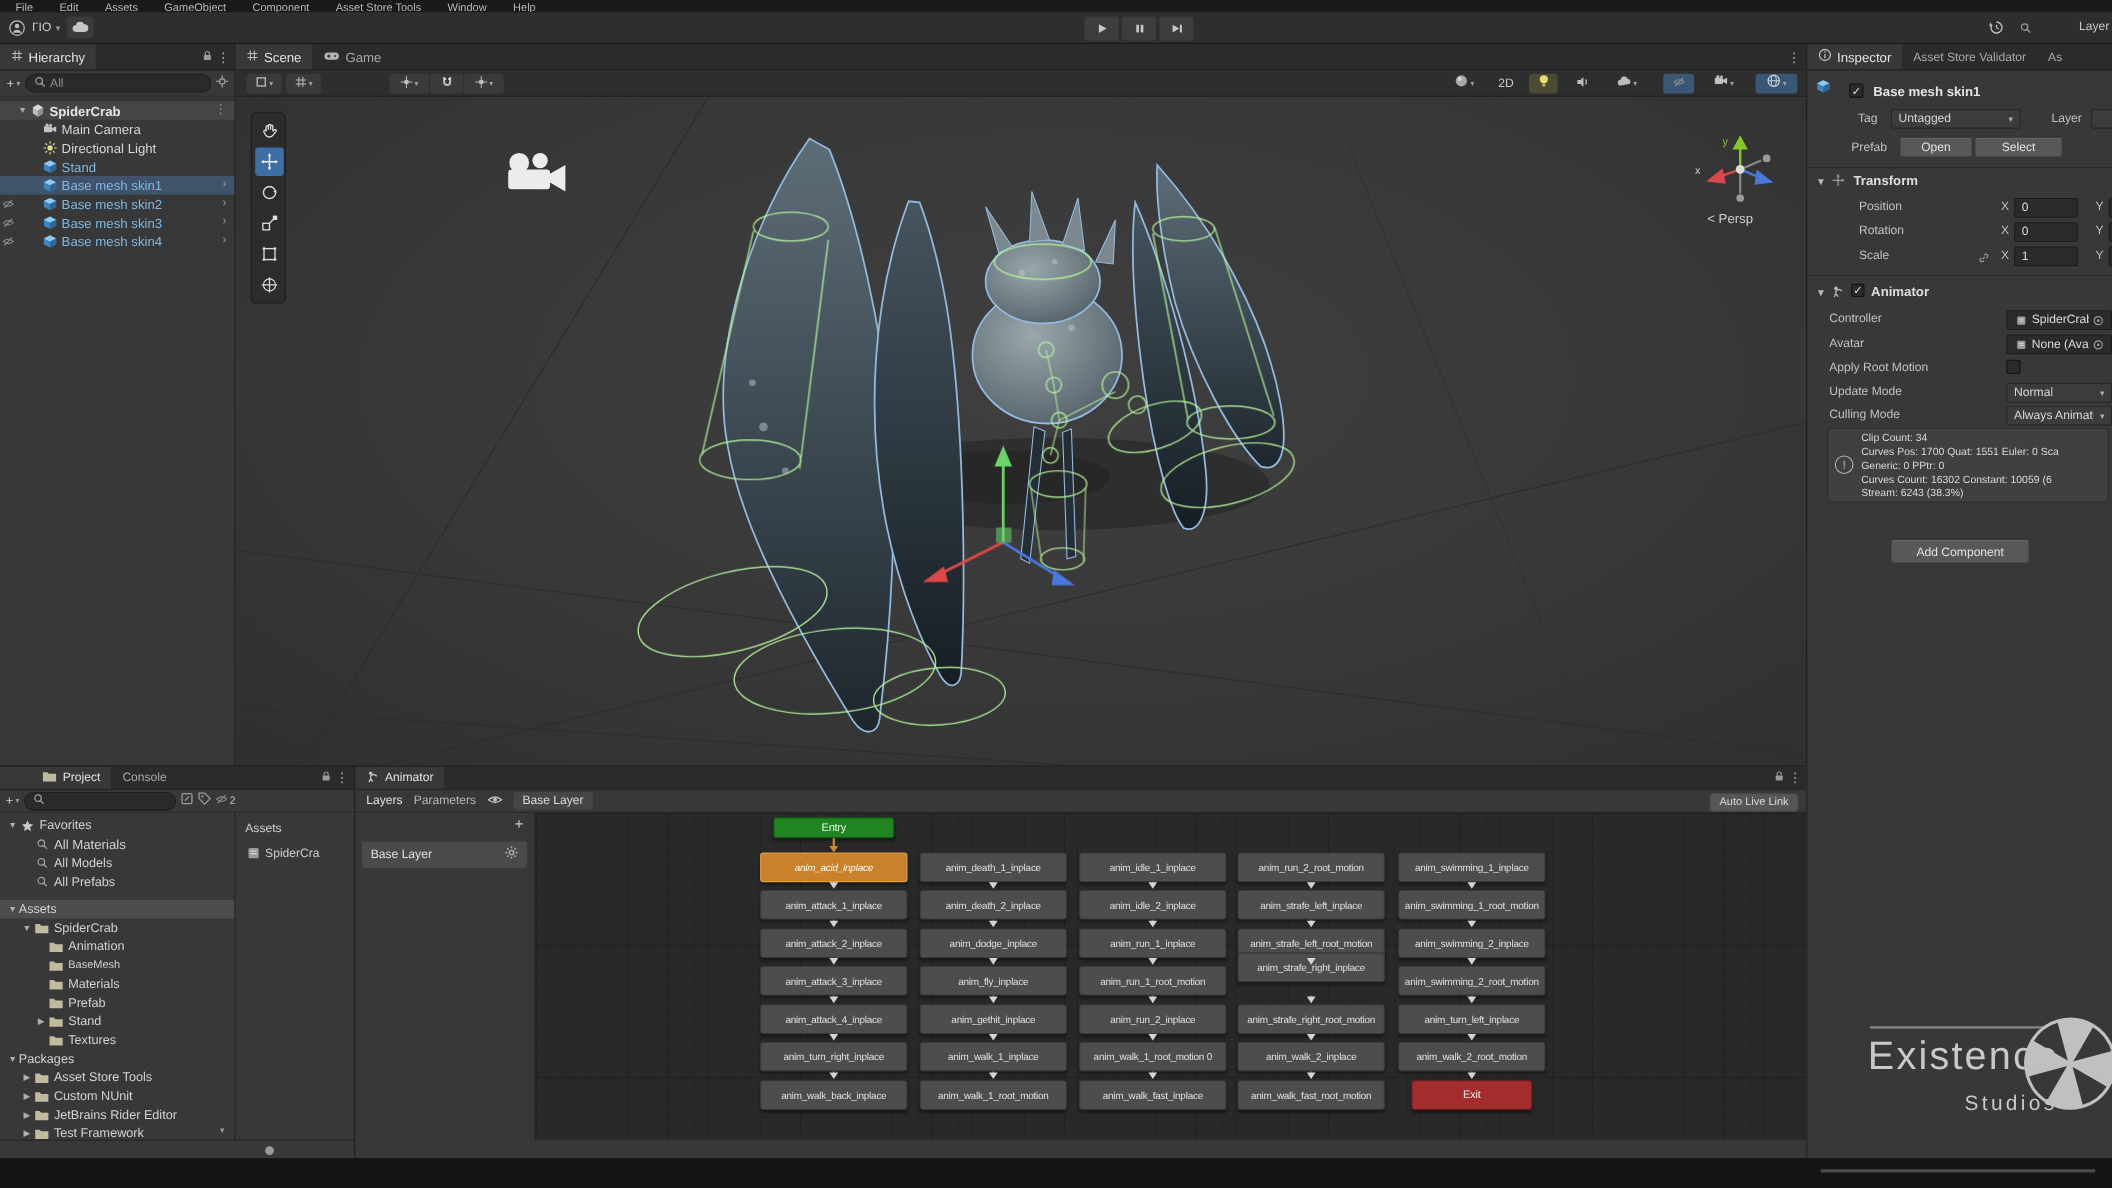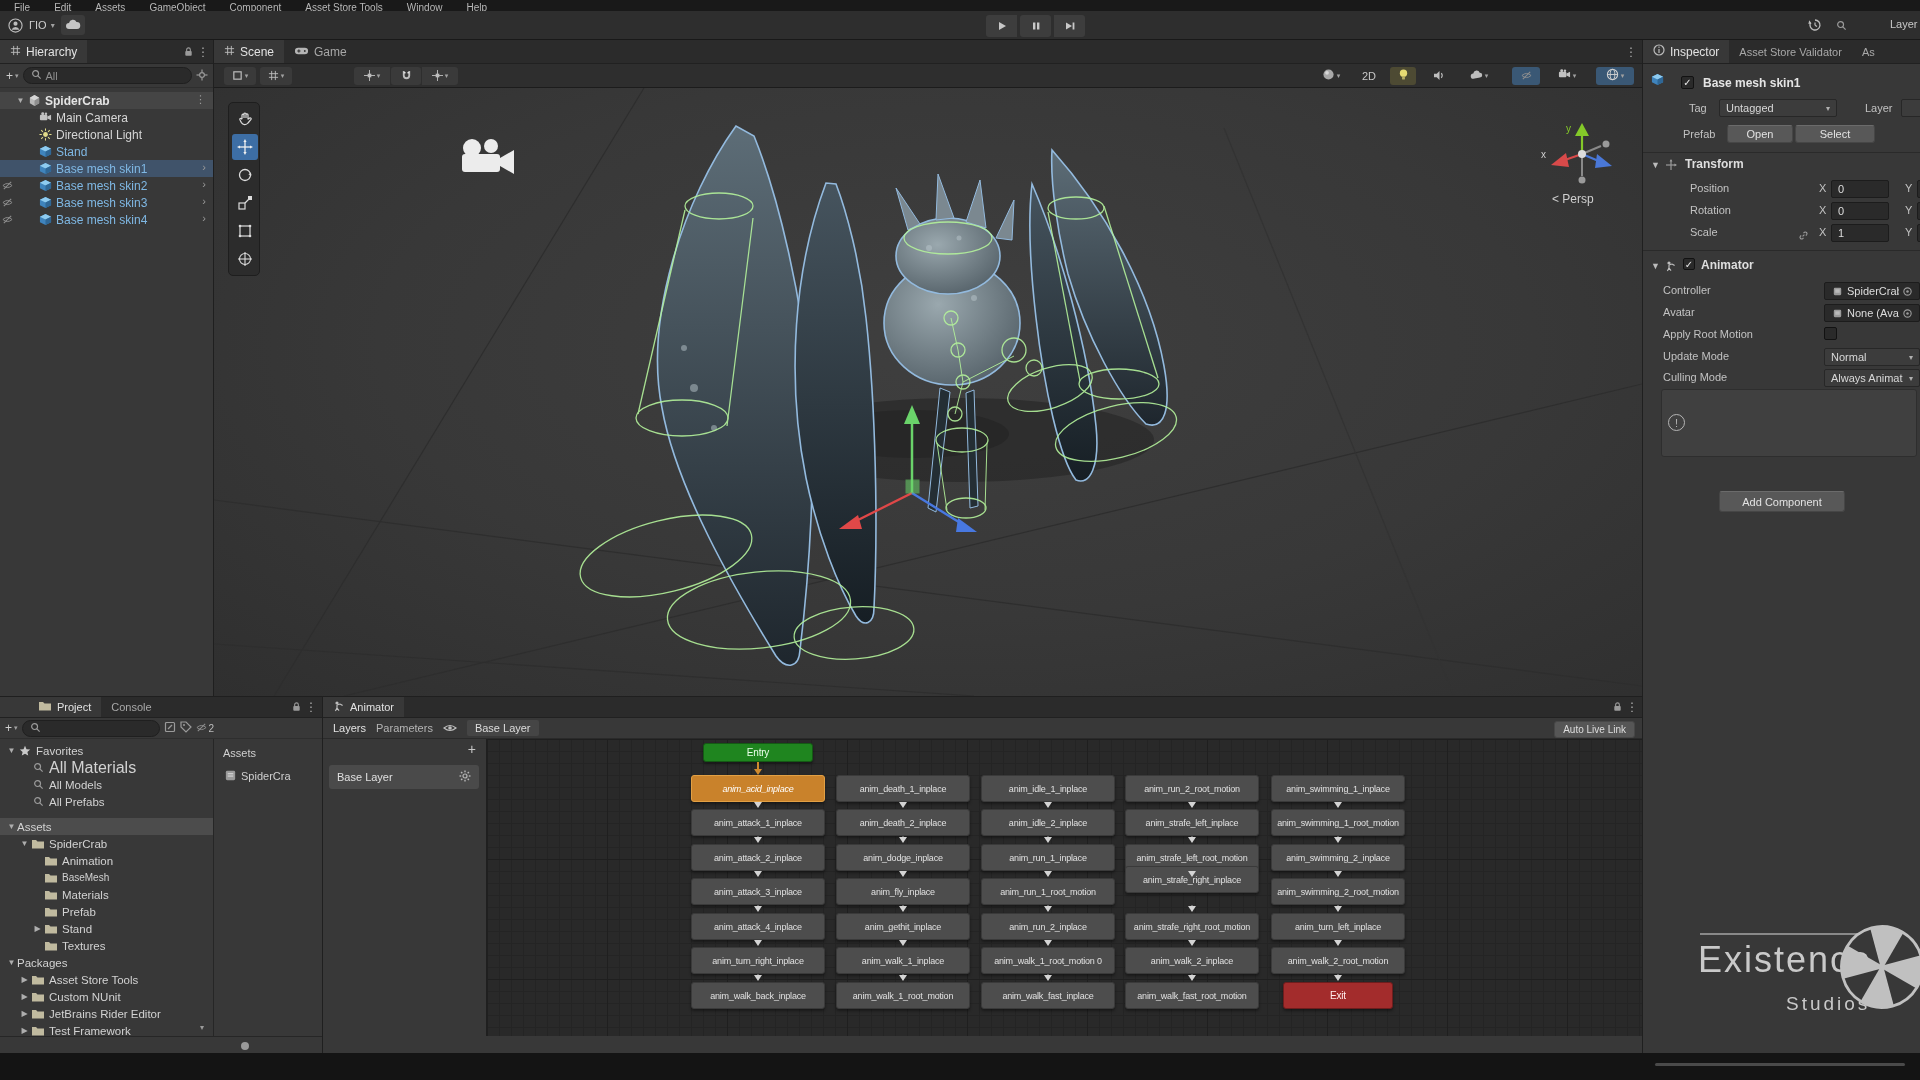--- a/index.html
+++ b/index.html
@@ -684,20 +684,27 @@
         </div>
         <span style="position: absolute; left: 20px; top: 331px; font-size: 11px; color: rgb(194, 194, 194);">Culling Mode</span>
         <div class="drop" style="left: 181px; top: 329px; width: 96px;">
           <span style="overflow: hidden; white-space: nowrap;">Always Animate</span>
           <span class="caret">▾</span>
         </div>
       </div>
 
     <div class="abs" style="left:18px;top:349px;width:256px;height:68px;background:#404040;border:1px solid #2e2e2e;border-radius:3px;">
       <span class="abs" style="left:6px;top:24px;width:17px;height:17px;border:1.4px solid #b5b5b5;border-radius:50%;color:#b5b5b5;font-size:11px;display:flex;align-items:center;justify-content:center;">!</span>
+      <div id="info-lines" class="abs" style="left:30px;top:3px;font-size:9.5px;line-height:12.6px;color:#dadada;white-space:nowrap;">
+          <div>Clip Count: 34</div>
+          <div>Curves Pos: 1700 Quat: 1551 Euler: 0 Sca</div>
+          <div>Generic: 0 PPtr: 0</div>
+          <div>Curves Count: 16302 Constant: 10059 (6</div>
+          <div>Stream: 6243 (38.3%)</div>
+        </div>
     </div>
 
     <span class="btn" style="left:76px;top:451px;width:126px;height:21px;background:#585858;">Add Component</span>
   </div>
 
   <div id="project" class="abs" style="left:0;top:696px;width:322px;height:357px;background:#383838;border-top:1px solid #1f1f1f;overflow:hidden;">
     <div class="dockrow" style="left:0;top:0;width:322px;height:21px;">
       <div class="docktab active" style="font-size:11px;padding-left:38px;">
           <span id="ic-folder-tab"><svg viewBox="0 0 14 12" width="14" height="12">
               <path d="M1 2 h4 l1.5 1.5 H13 V10.5 H1 Z" fill="#c0ba9f"></path>
@@ -743,21 +750,21 @@
         <div class="trow" style="top: 3px; font-size: 11.5px;">
           <span style="width: 6px;"></span>
           <span class="arr">▼</span>
           <span class="icn">
             <svg viewBox="0 0 12 12" width="12" height="12">
               <path d="M6 0.8 L7.5 4.2 11.2 4.6 8.4 7 9.2 10.6 6 8.7 2.8 10.6 3.6 7 0.8 4.6 4.5 4.2 Z" fill="#c9c9c9"></path>
             </svg>
           </span>
           <span style="color: rgb(210, 210, 210);">Favorites</span>
         </div>
-        <div class="trow" style="top: 20px; font-size: 16px;">
+        <div class="trow" style="top: 20px; font-size: 12px;">
           <span style="width: 19px;"></span>
           <span class="arr"></span>
           <span class="icn">
             <svg viewBox="0 0 12 12" width="11" height="11">
               <circle cx="5" cy="5" r="3.2" fill="none" stroke="#9a9a9a" stroke-width="1.3"></circle>
               <line x1="7.5" y1="7.5" x2="10.5" y2="10.5" stroke="#9a9a9a" stroke-width="1.3"></line>
             </svg>
           </span>
           <span style="color: rgb(210, 210, 210);">All Materials</span>
         </div>

